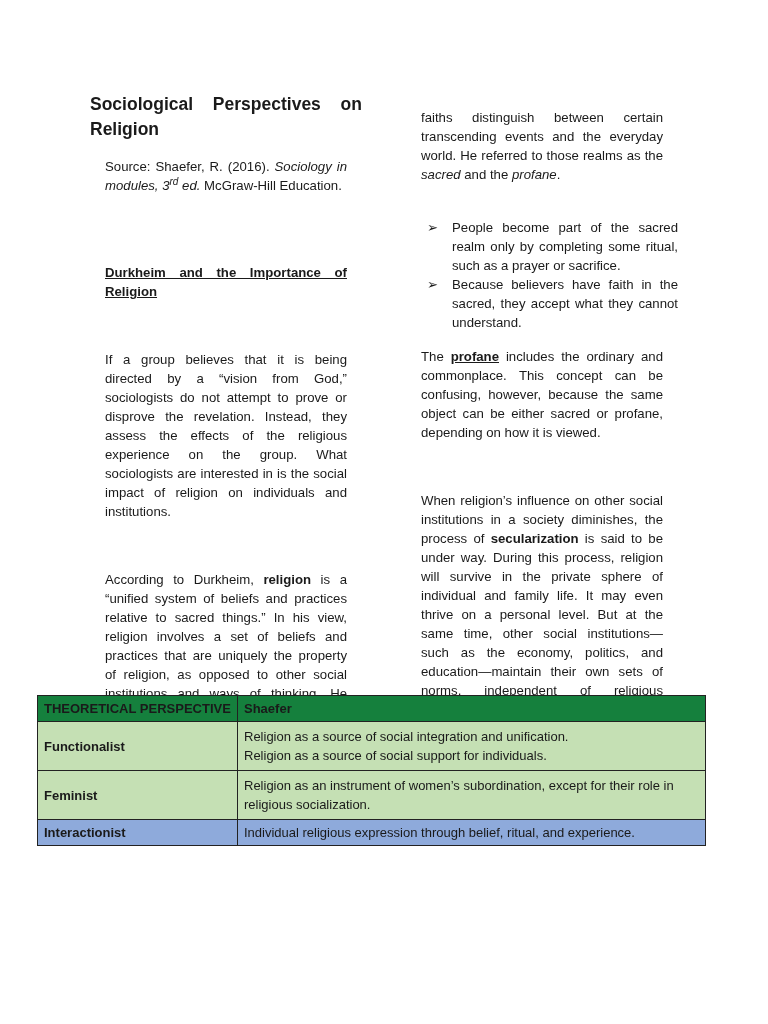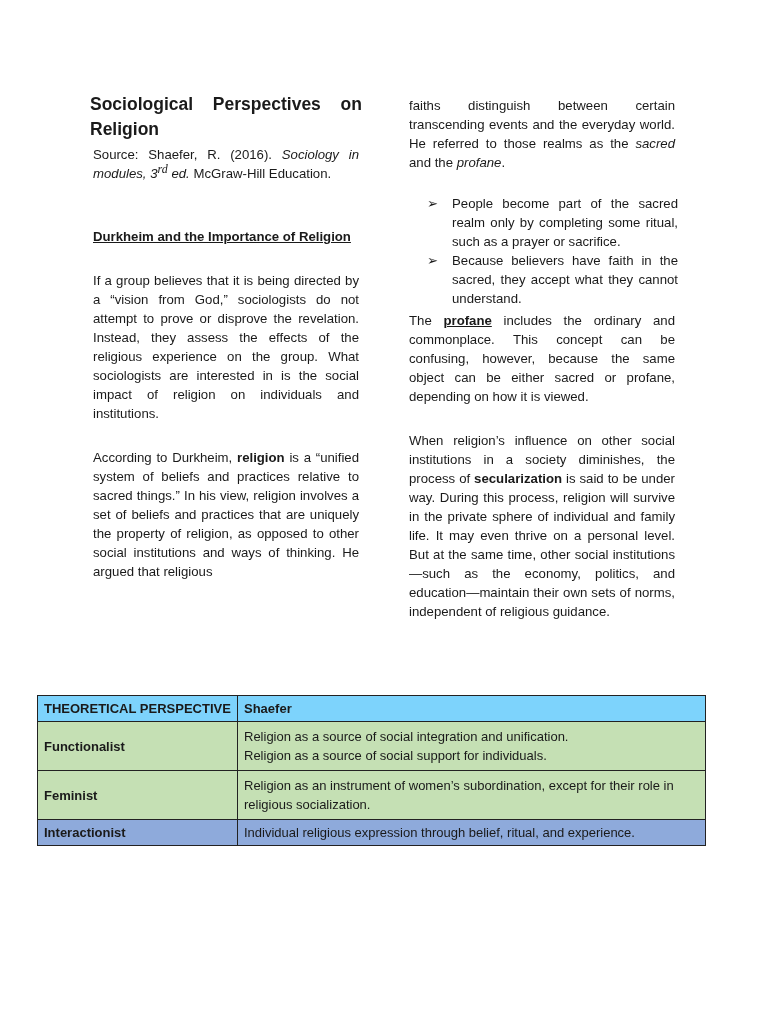--- a/index.html
+++ b/index.html
@@ -3,33 +3,33 @@
 <meta charset="utf-8">
 <style>
   html, body { margin:0; padding:0; background:#ffffff; }
   body { width:768px; height:1024px; position:relative; overflow:hidden;
          font-family:"Liberation Sans", sans-serif; color:#1a1a1a; }
   .col { position:absolute; top:92px; width:272px; font-size:13.2px; line-height:19px; text-align:justify; }
   .col-left { left:90px; }
   .col-right { left:406px; top:93px; }
   .title { font-size:17.5px; font-weight:bold; line-height:25px; text-align:justify; text-align-last:auto; margin:0; }
   .title .l1 { display:block; text-align:justify; text-align-last:justify; }
-  p { margin:3px; }
+  p { margin:15px; }
   .gap { height:19px; }
   .u { text-decoration:underline; font-weight:bold; }
   .b { font-weight:bold; }
   .i { font-style:italic; }
-  sup { font-size:12px; line-height:0;font-family:Liberation Serif, serif; }
+  sup { font-size:10px; line-height:0; }
   ul.bul { list-style:none; margin:0; padding:0 0 0 46px; }
   ul.bul li { position:relative; }
   ul.bul li .arrow { position:absolute; left:-25px; top:0; }
   table.persp { position:absolute; left:37px; top:695px; width:669px; border-collapse:collapse; font-size:13px; }
   table.persp td { border:1px solid #222; padding:3px 6px; vertical-align:middle; line-height:19px; }
   table.persp td.c1 { width:187px; font-weight:bold; }
-  tr.hdr td { background:#7dd3fc; font-weight:bold; height:18px; }
+  tr.hdr td { background:#15803d; font-weight:bold; height:18px; }
   tr.green td { background:#c5e0b4; }
   tr.blue td { background:#8eaadb; }
   tr.r1 td { height:42px; }
   tr.r2 td { height:42px; }
   tr.r3 td { height:42px; }
   tr.r4 td { height:17px;margin-left:40px; }
 </style>
 </head>
 <body>
 

